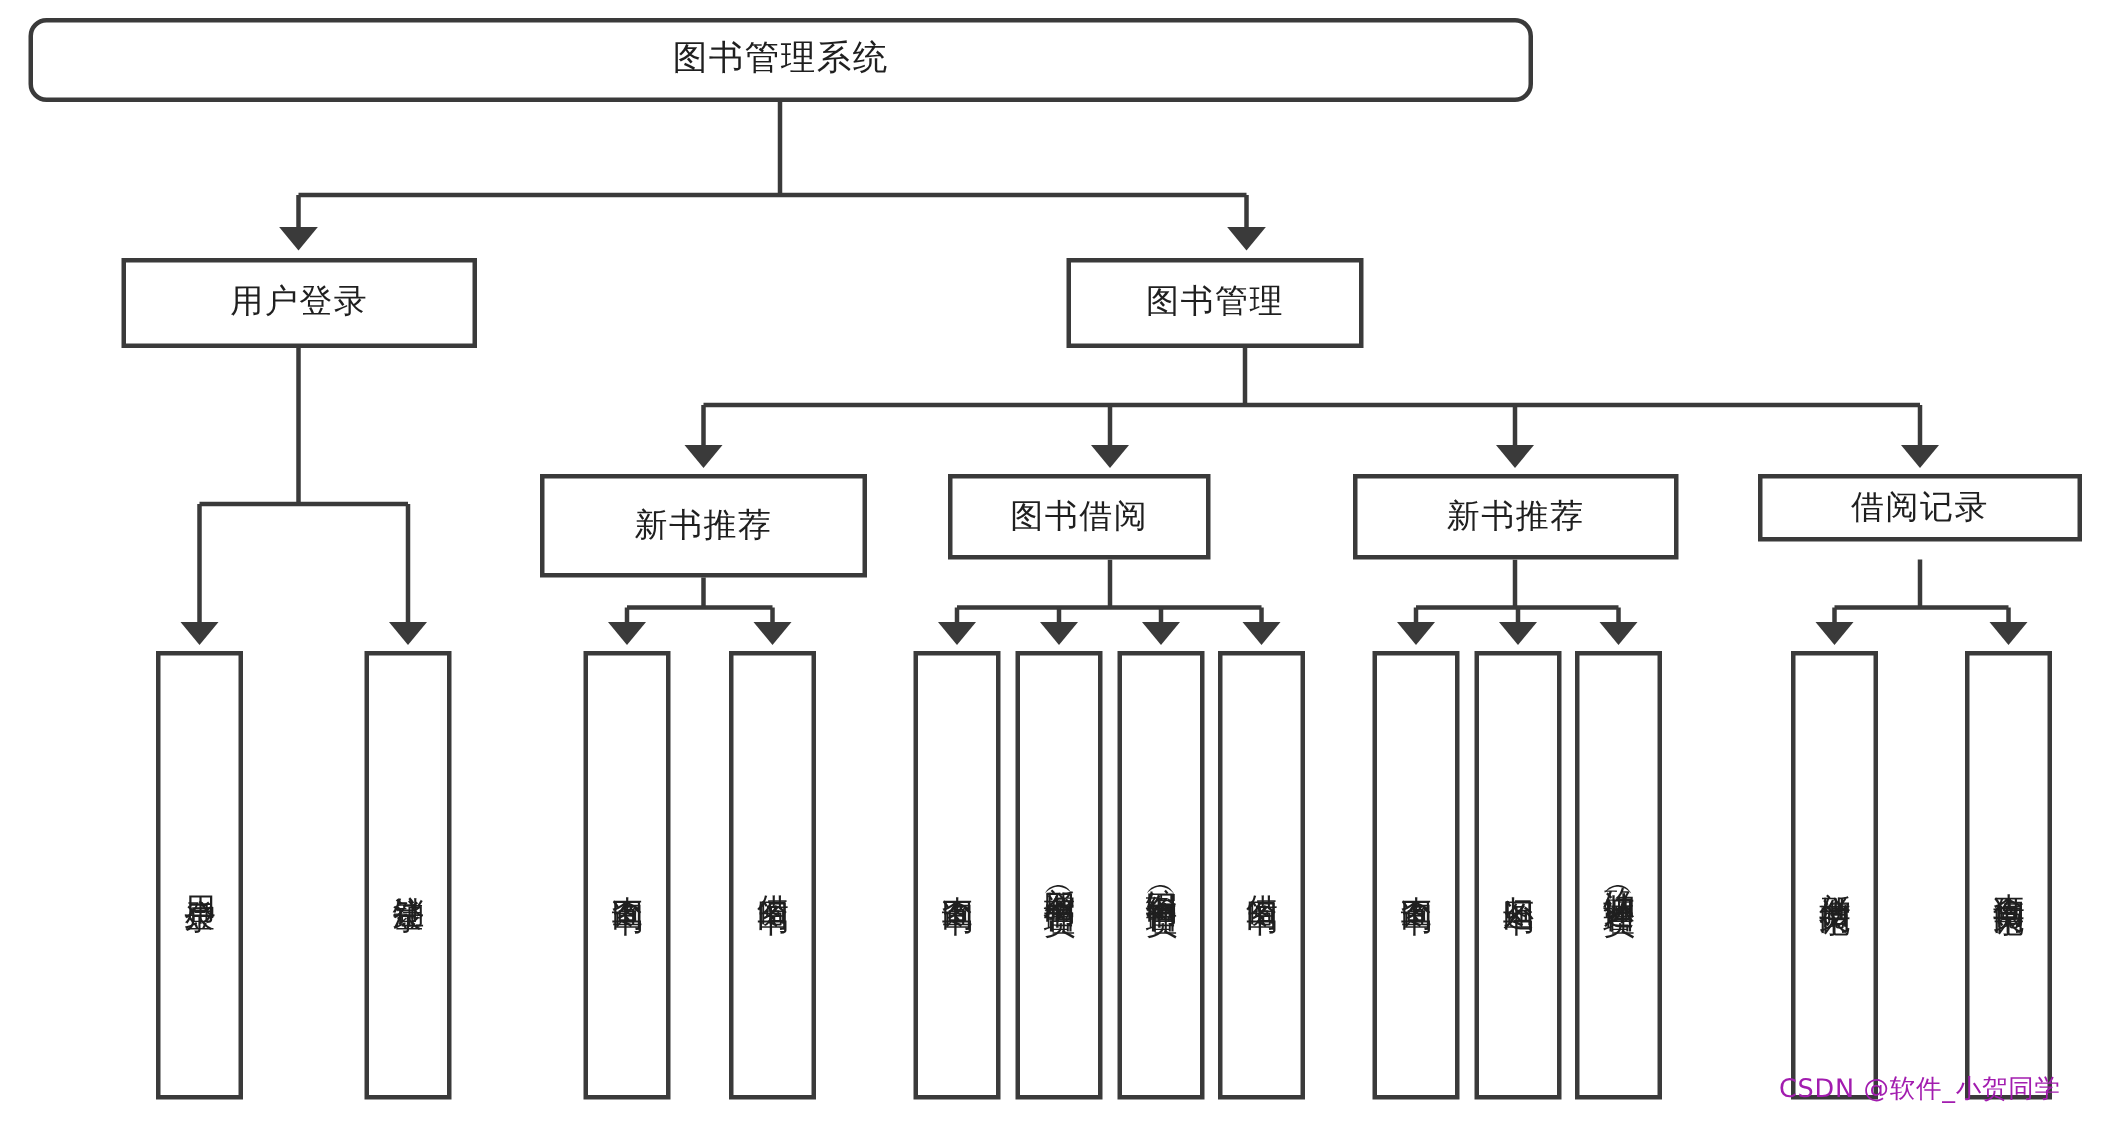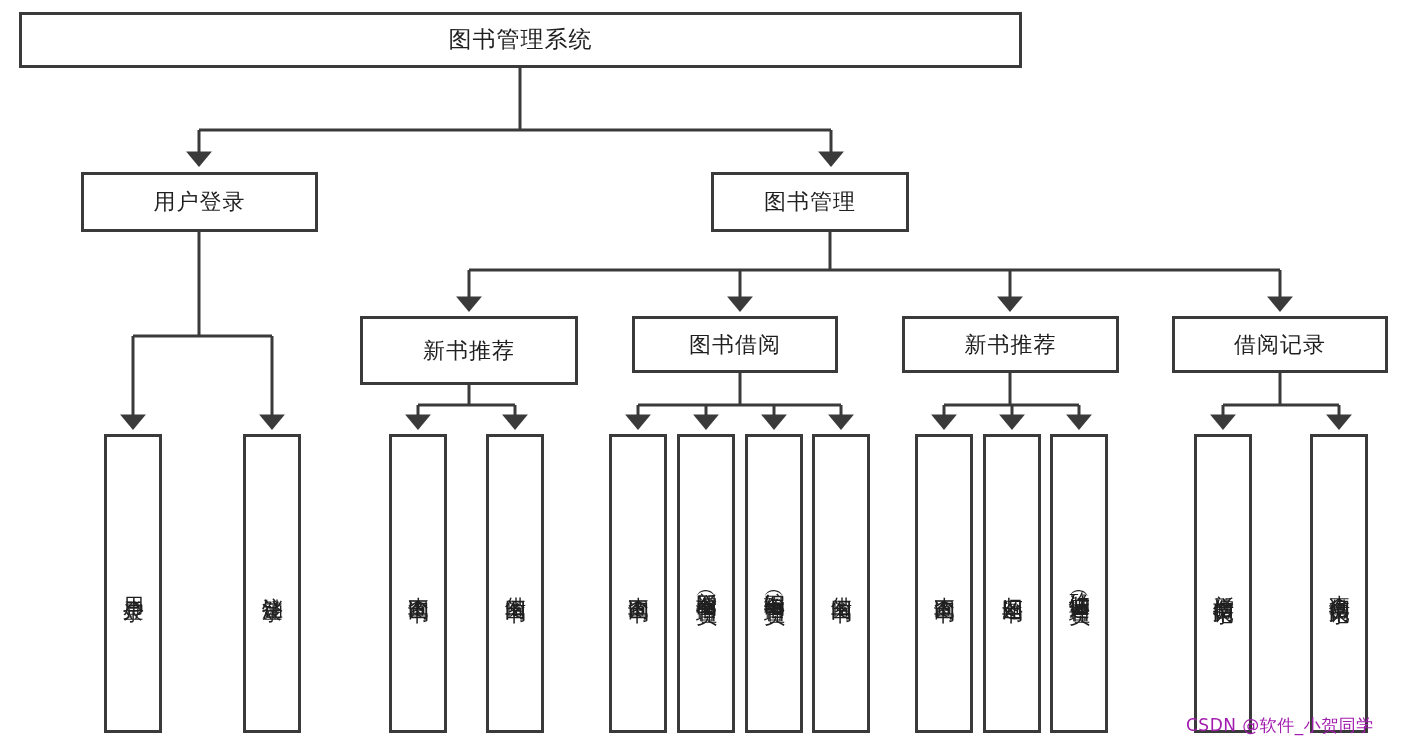--- a/index.html
+++ b/index.html
@@ -107,41 +107,41 @@
       <path d="M1012,405 L1012,421" marker-end="url(#arrow)"></path>
       <path d="M1079,405 L1079,421" marker-end="url(#arrow)"></path>
 
       <path d="M1280,373 L1280,405"></path>
       <path d="M1223,405 L1339,405"></path>
       <path d="M1223,405 L1223,421" marker-end="url(#arrow)"></path>
       <path d="M1339,405 L1339,421" marker-end="url(#arrow)"></path>
     </g>
   </svg>
 
-  <div class="node h root" style="left:19px; top:12px; width:1003px; height:56px;">
+  <div class="node h root" style="left:19px; top:12px; width:1003px; height:56px;border-radius:12px;">
     <span>图书管理系统</span>
   </div>
 
   <div class="node h" style="left:81px; top:172px; width:237px; height:60px;">
     <span>用户登录</span>
   </div>
   <div class="node h" style="left:711px; top:172px; width:198px; height:60px;">
     <span>图书管理</span>
   </div>
 
   <div class="node h" style="left:360px; top:316px; width:218px; height:69px;">
     <span>新书推荐</span>
   </div>
-  <div class="node h" style="left:632px; top:316px; width:206px; height:57px;">
+  <div class="node h" style="left:632px; top:316px; width:175px; height:57px;">
     <span>图书借阅</span>
   </div>
   <div class="node h" style="left:902px; top:316px; width:217px; height:57px;">
     <span>新书推荐</span>
   </div>
-  <div class="node h" style="left:1172px; top:316px; width:216px; height:57px;">
+  <div class="node h" style="left:1172px; top:316px; width:216px; height:45px;">
     <span>借阅记录</span>
   </div>
 
   <div class="node v" style="left:104px; top:434px; width:58px; height:299px;">
     <span class="vtext">用户登录</span>
   </div>
   <div class="node v" style="left:243px; top:434px; width:58px; height:299px;">
     <span class="vtext">注销登录</span>
   </div>
 

